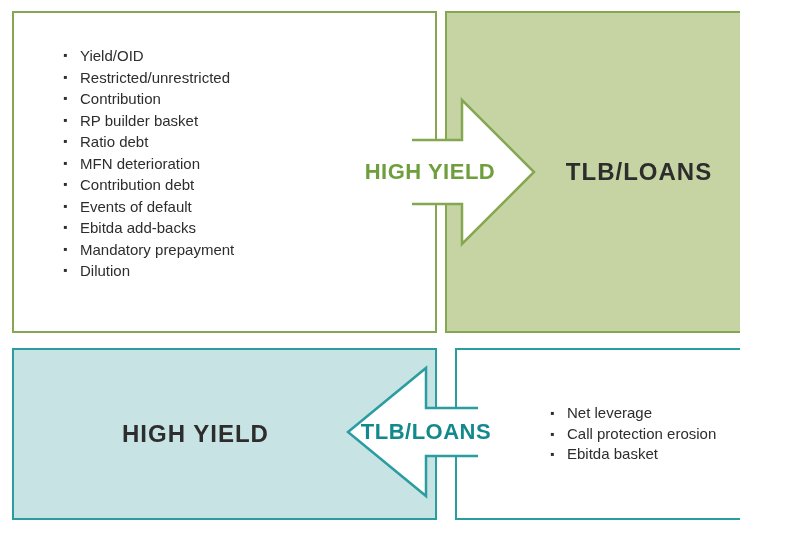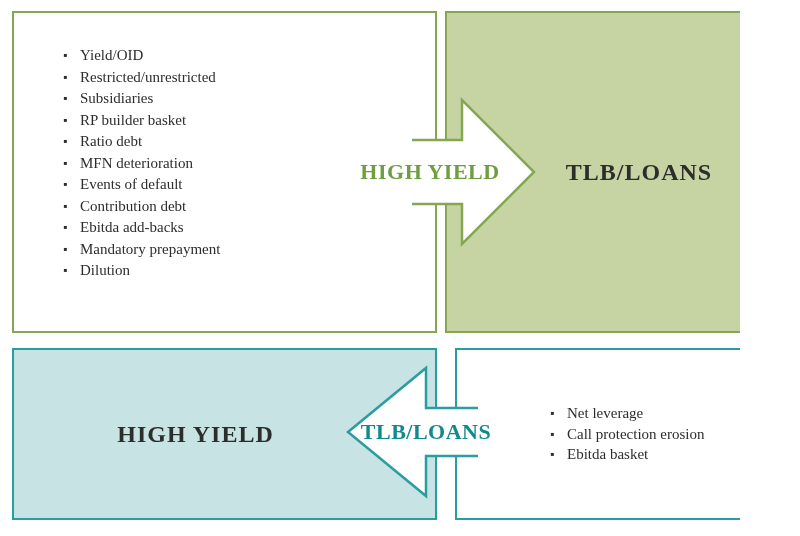--- a/index.html
+++ b/index.html
@@ -4,21 +4,20 @@
 <style>
   * { margin:0; padding:0; box-sizing:border-box; }
   html,body { background:#ffffff; }
   body { font-family:"Liberation Sans", sans-serif; color:var(--dark-text, #2d2d2d); }
 
   .canvas {
     position:relative;
     width:740px; height:536px;
     background:#ffffff;
     overflow:hidden;
-    font-family:Liberation Serif, serif;
   }
 
   .box { position:absolute; border:2px solid; }
 
   
   .hy-terms-box {
     left:12px; top:11px; width:425px; height:322px;
     background:#ffffff;
     border-color:var(--green-border);
   }
@@ -79,26 +78,26 @@
 </style>
 </head>
 <body>
 
 <div class="canvas">
 
   <div class="box hy-terms-box">
     <ul class="terms-list">
         <li>Yield/OID</li>
         <li>Restricted/unrestricted</li>
-        <li>Subsidiaries</li>
+        <li>Contribution</li>
         <li>RP builder basket</li>
         <li>Ratio debt</li>
         <li>MFN deterioration</li>
+        <li>Contribution debt</li>
         <li>Events of default</li>
-        <li>Contribution debt</li>
         <li>Ebitda add-backs</li>
         <li>Mandatory prepayment</li>
         <li>Dilution</li>
       </ul>
   </div>
 
   <div class="box tlb-box-top">
     <span class="dark-label">TLB/LOANS</span>
   </div>
 

